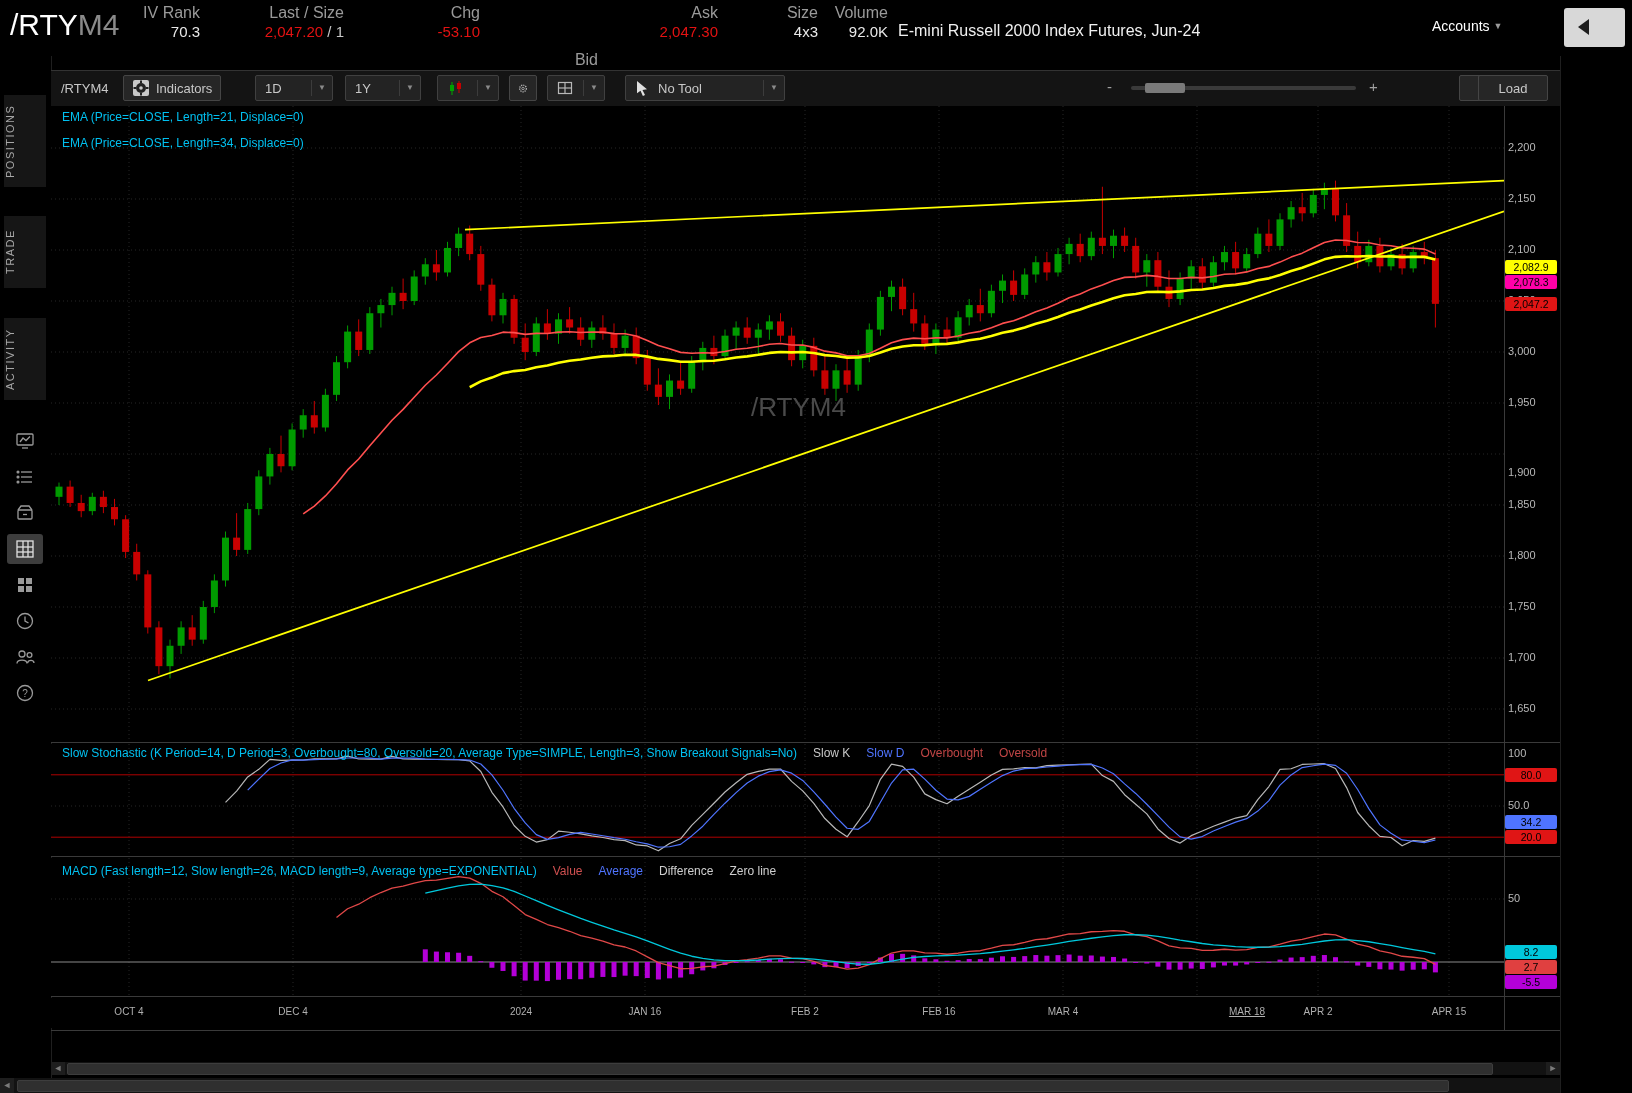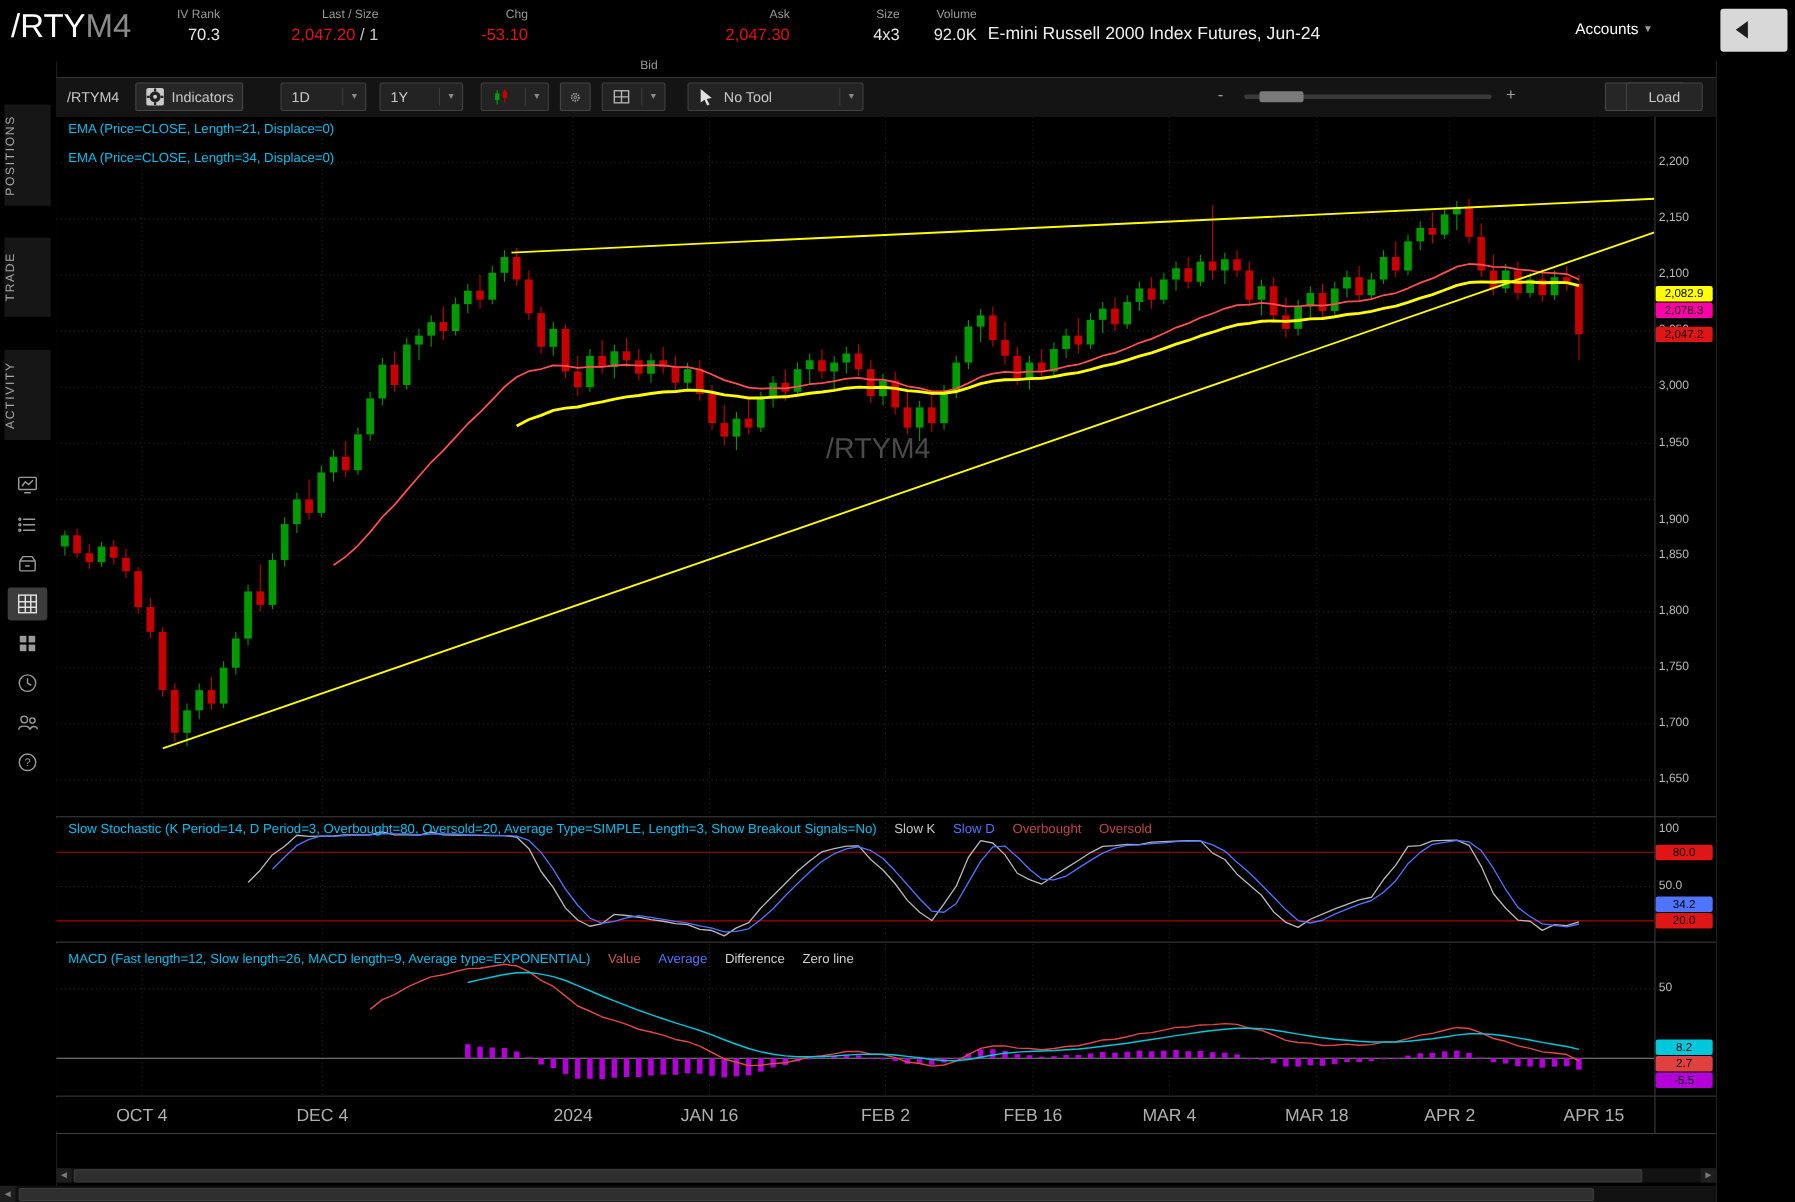--- a/index.html
+++ b/index.html
@@ -4,21 +4,21 @@
 <title>/RTYM4 Chart</title>
 <style>
   html,body{margin:0;padding:0;background:#000;}
   body{width:1632px;height:1093px;position:relative;overflow:hidden;
        font-family:"Liberation Sans",sans-serif;color:#ddd;-webkit-font-smoothing:antialiased;}
   
   #header{position:absolute;left:0;top:0;width:1632px;height:56px;background:#000;}
   #symbol{position:absolute;left:10px;top:8px;font-size:30px;color:#fff;letter-spacing:0;}
   #symbol .sfx{color:#8a8a8a;}
   .hfield{position:absolute;top:6px;text-align:right;}
-  .hlabel{font-size:11px;color:#9a9a9a;line-height:14px;}
+  .hlabel{font-size:16px;color:#9a9a9a;line-height:14px;}
   .hvalue{font-size:15px;color:#e8e8e8;line-height:20px;margin-top:2px;white-space:nowrap;}
   .hvalue.red{color:#e31212;}
   .hsuffix{color:#c8c8c8;}
   #instrument-title{position:absolute;left:898px;top:22px;font-size:16px;color:#f0f0f0;}
   #accounts{position:absolute;left:1432px;top:18px;font-size:14px;color:#fff;cursor:pointer;}
   #accounts .caret{color:#9a9a9a;font-size:9px;vertical-align:2px;margin-left:4px;}
   #collapse-btn{position:absolute;left:1564px;top:8px;width:61px;height:39px;background:#d8d8d8;
       border-radius:3px;cursor:pointer;}
   #collapse-btn .tri{position:absolute;left:14px;top:11px;width:0;height:0;
       border-top:8px solid transparent;border-bottom:8px solid transparent;border-right:11px solid #1d1d1d;}
@@ -47,21 +47,21 @@
   .axis{position:absolute;left:1504px;width:56px;background:#000;overflow:hidden;}
   .axlabel{position:absolute;left:4px;font-size:11px;color:#b8b8b8;white-space:nowrap;}
   .bubble{position:absolute;left:1px;min-width:46px;padding:0 3px;height:14px;line-height:14px;
       font-size:10.5px;font-weight:normal;color:#000;border-radius:2px;text-align:center;white-space:nowrap;}
   .divider{position:absolute;left:51px;width:1509px;height:1px;background:#3a3a3a;}
   .vline{position:absolute;width:1px;background:#3a3a3a;}
   .study-label{position:absolute;font-size:12px;color:#00c0f0;white-space:nowrap;z-index:5;}
   .legend-item{margin-left:16px;font-size:12px;text-decoration:none;display:inline;}
   
   #time-axis{position:absolute;left:51px;top:998px;width:1453px;height:30px;background:#000;}
-  .tlabel{position:absolute;top:8px;width:70px;margin-left:-35px;text-align:center;font-size:16px;color:#b0b0b0;}
+  .tlabel{position:absolute;top:8px;width:70px;margin-left:-35px;text-align:center;font-size:10px;color:#b0b0b0;}
   
   .sb-track{position:absolute;background:#121212;}
   .sb-thumb{position:absolute;background:#2f2f2f;border:1px solid #3d3d3d;border-radius:2px;cursor:pointer;}
   .sb-arrow{position:absolute;width:14px;text-align:center;font-size:9px;color:#7a7a7a;background:#1e1e1e;cursor:pointer;}
   #right-gutter{position:absolute;left:1560px;top:56px;width:72px;height:1037px;background:#000;border-left:1px solid #1f1f1f;}
 </style>
 </head>
 <body>
 
 <div id="header">
@@ -697,21 +697,21 @@
 <div class="divider" style="top:996px;"></div>
 
 <div id="time-axis">
     <div class="tlabel" style="left: 78px;">OCT 4</div>
     <div class="tlabel" style="left: 242px;">DEC 4</div>
     <div class="tlabel" style="left: 470px;">2024</div>
     <div class="tlabel" style="left: 594px;">JAN 16</div>
     <div class="tlabel" style="left: 754px;">FEB 2</div>
     <div class="tlabel" style="left: 888px;">FEB 16</div>
     <div class="tlabel" style="left: 1012px;">MAR 4</div>
-    <div class="tlabel" style="left: 1146px;">MAR 18</div>
+    <div class="tlabel" style="left: 1196px; text-decoration: underline;">MAR 18</div>
     <div class="tlabel" style="left: 1267px;">APR 2</div>
     <div class="tlabel" style="left: 1398px;">APR 15</div>
   </div>
 <div class="divider" style="top:1030px;"></div>
 <div class="vline" style="left:1504px;top:106px;height:924px;"></div>
 
 <div class="sb-track" style="left:51px;top:1062px;width:1509px;height:13px;">
   <div class="sb-arrow" style="left:0;top:0;height:13px;line-height:13px;">◄</div>
   <div class="sb-thumb" style="left:16px;top:1px;width:1424px;height:10px;"></div>
   <div class="sb-arrow" style="left:1495px;top:0;height:13px;line-height:13px;">►</div>

